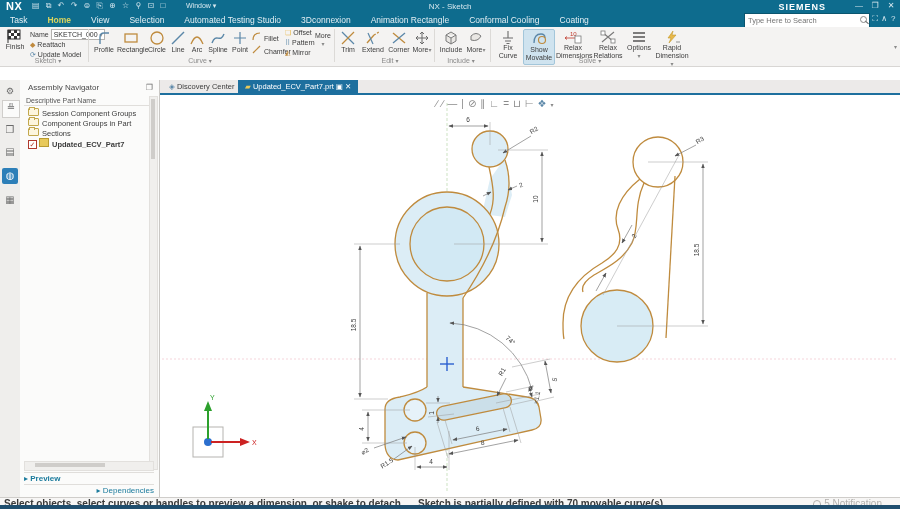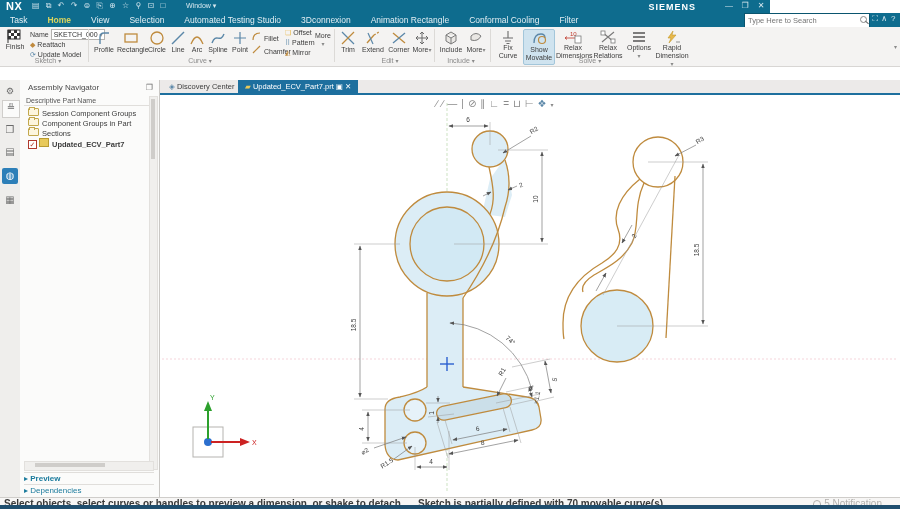--- a/index.html
+++ b/index.html
@@ -1,20 +1,20 @@
 <!DOCTYPE html>
 <html><head>
 <meta charset="utf-8">
 <style>
   html,body{margin:0;padding:0;background:#888;}
   #app{position:relative;width:900px;height:509px;background:#fff;overflow:hidden;
        font-family:"Liberation Sans","DejaVu Sans",sans-serif;font-size:9px;color:#333;}
   .abs{position:absolute;}
   
-  #titlebar{left:0;top:0;width:770px;height:13px;background:#0e6c8e;color:#e8f2f6;}
+  #titlebar{left:0;top:0;width:900px;height:13px;background:#0e6c8e;color:#e8f2f6;}
   #nx-logo{left:6px;top:0px;font-size:11px;font-weight:bold;color:#fff;letter-spacing:.5px;}
   #qat{left:32px;top:1px;font-size:8px;color:#cfe3ec;letter-spacing:2px;}
   #win-title{left:0;top:2px;width:900px;text-align:center;font-size:8px;color:#d7e8ef;}
   #brand{right:74px;top:2px;font-size:9px;font-weight:bold;letter-spacing:1px;color:#fff;}
   .winbtn{top:1px;width:14px;height:11px;text-align:center;font-size:8px;color:#d7e8ef;}
   
   #menubar{left:0;top:13px;width:900px;height:14px;background:#0e6c8e;}
   .mtab{float:left;padding:2px 10px 0 10px;font-size:8.5px;color:#e3eef3;height:12px;}
   .mtab.active{color:#d9d35e;font-weight:bold;border-bottom:2px solid #cdc85f;}
   #searchbox{right:30px;top:0px;width:118px;height:11px;background:#fff;border:1px solid #0a556f;font-size:7.5px;color:#999;padding:1px 3px;}
@@ -76,36 +76,37 @@
 </style>
 </head>
 <body>
 
 <div id="app">
 
   <div id="titlebar" class="abs">
     <span id="nx-logo" class="abs">NX</span>
     <span id="qat" class="abs">▤ ⧉ ↶ ↷ ⊜ ⎘ ⊕ ☆ ⚲ ⊡ □</span>
     <span class="abs" style="left:186px;top:2px;font-size:7px;color:#d7e8ef;">Window ▾</span>
+    <span id="win-title" class="abs">NX - Sketch</span>
     <span id="brand" class="abs">SIEMENS</span>
     <span class="abs winbtn" style="right:34px;">—</span>
     <span class="abs winbtn" style="right:18px;">❐</span>
     <span class="abs winbtn" style="right:2px;">✕</span>
   </div>
 
   <div id="menubar" class="abs">
     <span class="mtab">Task</span>
     <span class="mtab active">Home</span>
     <span class="mtab">View</span>
     <span class="mtab">Selection</span>
     <span class="mtab">Automated Testing Studio</span>
     <span class="mtab">3Dconnexion</span>
     <span class="mtab">Animation Rectangle</span>
     <span class="mtab">Conformal Cooling</span>
-    <span class="mtab">Filter</span>
+    <span class="mtab">Coating</span>
     <input id="searchbox" class="abs" placeholder="Type Here to Search" style="">
     <span class="abs" style="right:33px;top:2px;"><span class="mag" style="border-color:#888;"></span></span>
     <span class="abs hdr-ico" style="right:22px;">⛶</span>
     <span class="abs hdr-ico" style="right:13px;">∧</span>
     <span class="abs hdr-ico" style="right:-1px;width:10px;">?</span>
   </div>
 
   <div id="ribbon" class="abs">
 
     <div class="abs rbl" style="left:2px;top:2px;width:26px;">
@@ -284,21 +285,21 @@
     <div class="abs trow" style="top:38px;"><span class="folder"></span><span>Component Groups in Part</span></div>
     <div class="abs trow" style="top:48px;"><span class="folder"></span><span>Sections</span></div>
     <div class="abs trow" style="top:58px;font-weight:bold;"><span class="chk">✓</span><span class="particon"></span><span>Updated_ECV_Part7</span></div>
     <div class="vscroll abs">
         <div class="vthumb"></div>
       </div>
     <div class="hscroll abs">
         <div class="hthumb"></div>
       </div>
     <div class="panelbar abs" style="top:392px;font-weight:bold;">▸ <span>Preview</span></div>
-    <div class="panelbar abs" style="top:404px;">▸ <span>Dependencies</span></div>
+    <div class="panelbar abs" style="top:404px;text-align:right;">▸ <span>Dependencies</span></div>
   </div>
 
   <div id="canvas" class="abs">
     <div id="tabbar" class="abs">
       <span class="tab abs" style="left:2px;"><span style="color:#5b87a8;">◈</span> <span>Discovery Center</span></span>
       <span class="tab active abs" style="left:78px;"><span style="color:#e8c95a;">▰</span> <span>Updated_ECV_Part7.prt</span> <span>▣</span> <span>✕</span></span>
     </div>
     <div id="ctoolbar" class="abs">
       <span>∕</span><span>∕</span><span>—</span><span>|</span><span>⊘</span><span>∥</span><span>∟</span><span>=</span><span>⊔</span><span>⊢</span><span style="color:#5b87a8;">❖</span><span class="chev">▾</span>
     </div>

